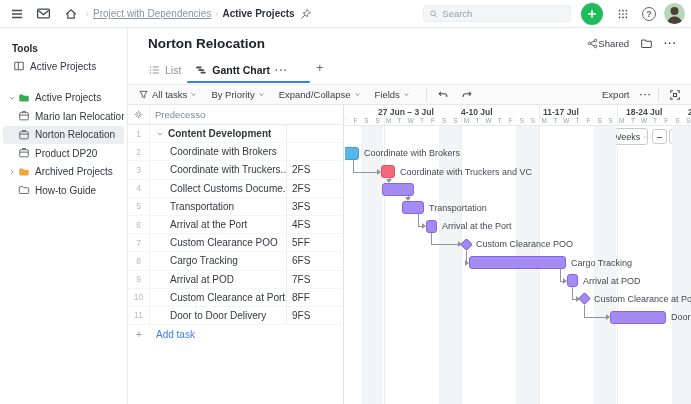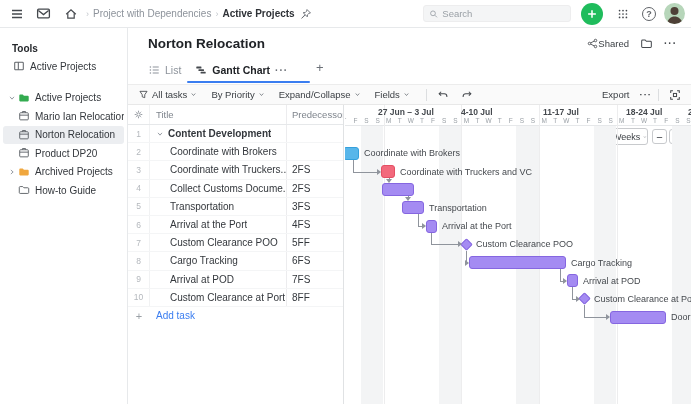--- a/index.html
+++ b/index.html
@@ -5,21 +5,21 @@
   html,body{margin:0;padding:0;background:#fff;}
   .app{position:relative;width:691px;height:404px;overflow:hidden;background:#fff;
        font-family:"Liberation Sans",sans-serif;color:#2e3136;-webkit-font-smoothing:antialiased;}
   .app *{box-sizing:border-box;}
   svg{display:block;}
   
   .topbar{position:absolute;left:0;top:0;right:0;height:28px;border-bottom:1px solid #e7e9eb;
           display:flex;align-items:center;background:#fff;z-index:5;}
   .tb-icon{width:22px;height:20px;display:flex;align-items:center;justify-content:center;cursor:pointer;flex:0 0 auto;}
   .crumb-sep{color:#c3c7cc;font-size:9px;margin:0 4px;}
-  .crumb-parent{color:#8d939b;font-size:10px;}
+  .crumb-parent{color:#8d939b;font-size:10px;text-decoration:underline;}
   .crumb-current{color:#2e3136;font-size:10px;font-weight:bold;}
   .tb-spacer{flex:1;}
   .searchbox{width:148px;height:17px;background:#f4f5f6;border:1px solid #ededee;border-radius:3px;
              display:flex;align-items:center;padding:0 5px;margin-right:10px;}
   .searchbox input{border:none;outline:none;background:transparent;font-size:9.5px;width:100%;
                    font-family:"Liberation Sans",sans-serif;color:#3c4045;padding:0 0 0 4px;}
   .searchbox input::placeholder{color:#9aa0a6;}
   .green-btn{width:22px;height:22px;border-radius:50%;display:flex;align-items:center;justify-content:center;
              margin-right:9px;cursor:pointer;flex:0 0 auto;}
   .help-circle{width:14px;height:14px;border:1.2px solid #5f6368;border-radius:50%;font-size:9px;color:#5f6368;
@@ -369,21 +369,20 @@
       <div class="grid-panel">
         <div class="grid-head">
           <span class="col-num">
               <svg width="11" height="11" viewBox="0 0 14 14">
                 <g stroke="#7e848c" stroke-width="1.1" fill="none">
                   <circle cx="7" cy="7" r="2.1"></circle>
                   <path d="M7 3.7V2.2M9.33 4.67l1.06-1.06M10.3 7h1.5M9.33 9.33l1.06 1.06M7 10.3v1.5M4.67 9.33l-1.06 1.06M3.7 7H2.2M4.67 4.67L3.61 3.61"></path>
                 </g>
               </svg>
             </span>
-          <span class="col-title">Title</span>
           <span class="col-pred">Predecessors</span>
         </div>
         <div id="grid-rows">
             <div class="trow parent">
               <span class="col-num">1</span>
               <span class="col-title">
                 <span class="row-chev">
                   <svg width="8" height="8" viewBox="0 0 14 14">
                     <path d="M3.5 5l3.5 4 3.5-4" stroke="#8d939b" stroke-width="1.6" fill="none"></path>
                   </svg>
@@ -447,20 +446,27 @@
                 <span class="ttext">Arrival at POD</span>
               </span>
               <span class="col-pred">7FS</span>
             </div>
             <div class="trow">
               <span class="col-num">10</span>
               <span class="col-title indent">
                 <span class="ttext">Custom Clearance at Port</span>
               </span>
               <span class="col-pred">8FF</span>
+            </div>
+            <div class="trow">
+              <span class="col-num">11</span>
+              <span class="col-title indent">
+                <span class="ttext">Door to Door Delivery</span>
+              </span>
+              <span class="col-pred">9FS</span>
             </div>
           </div>
         <div class="addtask-row">
           <span class="plus">+</span>
           <span class="lbl">Add task</span>
         </div>
       </div>
 
       <div class="gantt-panel" id="gantt">
         <div class="g-headline"></div>

